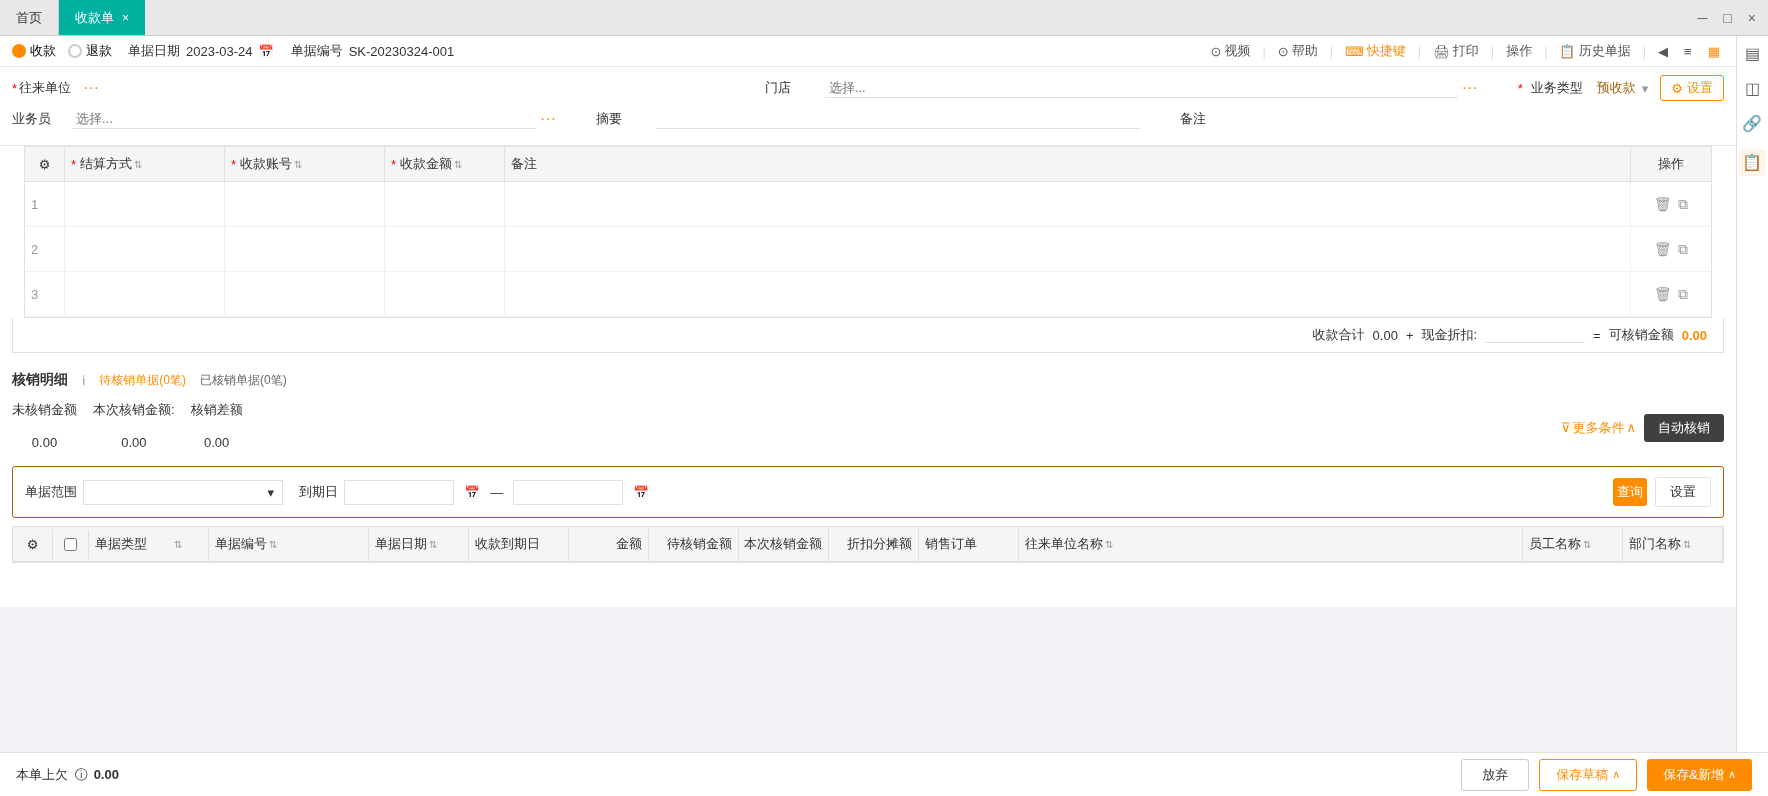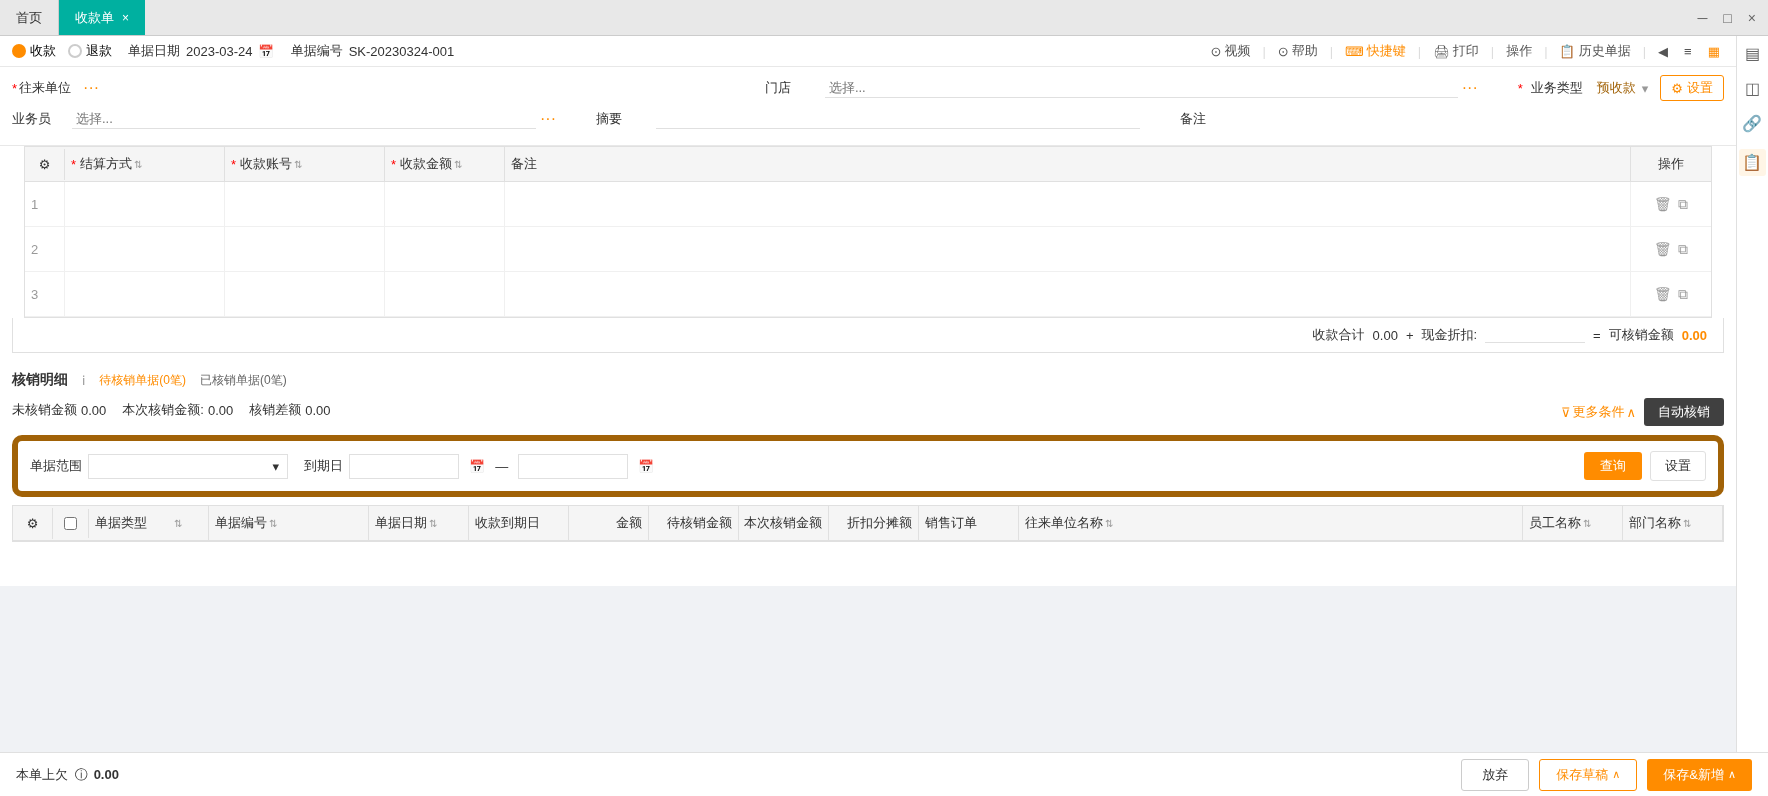--- a/index.html
+++ b/index.html
@@ -103,48 +103,48 @@
 
     
     .hexiao-section { background: #fff; margin-top: 8px; padding: 10px 12px 0; }
     .hexiao-header { display: flex; align-items: center; gap: 14px; margin-bottom: 8px; }
     .hexiao-title { font-size: 14px; font-weight: bold; color: #333; }
     .hexiao-info-icon { color: #999; cursor: pointer; }
     .hexiao-tab { color: #ff8c00; cursor: pointer; font-size: 12px; }
     .hexiao-tab-inactive { color: #666; cursor: pointer; font-size: 12px; }
 
     .hexiao-stats { display: flex; align-items: center; gap: 16px; padding: 4px 0 8px; }
-    .stat-item { display: flex; align-items: center; gap: 4px; color: #333; }
+    .stat-item { display: flex; align-items: center; gap: 16px; color: #333; flex-direction: column; }
     .stat-value { color: #333; }
 
     .hexiao-right { margin-left: auto; display: flex; align-items: center; gap: 8px; }
     .more-conditions { color: #ff8c00; cursor: pointer; display: flex; align-items: center; gap: 2px; }
     .auto-btn {
       background: #404040; color: #fff; border: none; padding: 5px 14px;
       cursor: pointer; border-radius: 3px;
     }
 
     .filter-row {
       display: flex; align-items: center; gap: 16px; padding: 8px 0;
-      border: 6px solid #a16207; border-radius: 10px; padding: 10px 12px; background: #fff;
+      border: 1px solid #a16207; border-radius: 3px; padding: 10px 12px; background: #fff;
     }
     .filter-field { display: flex; align-items: center; gap: 6px; }
     .filter-label { color: #333; white-space: nowrap; }
     .filter-select {
       border: 1px solid #e0e0e0; padding: 4px 8px; color: #333; background: #fff;
       display: flex; align-items: center; gap: 4px; min-width: 200px; cursor: pointer;
     }
     .date-input {
       border: 1px solid #e0e0e0; padding: 4px 8px; color: #333; background: #fff;
       width: 110px; outline: none;
     }
     .date-sep { color: #333; }
     .filter-right { margin-left: auto; display: flex; align-items: center; gap: 8px; }
     .query-btn {
-      background: #ff8c00; color: #fff; border: none; padding: 5px 16px;
+      background: #ff8c00; color: #fff; border: none; padding: 5px 4px;
       cursor: pointer; border-radius: 3px;
     }
     .settings-btn2 {
       background: #fff; border: 1px solid #e0e0e0; color: #333; padding: 5px 14px;
       cursor: pointer; border-radius: 3px;
     }
 
     
     .bottom-table { margin-top: 8px; border: 1px solid #e0e0e0; background: #fff; }
     .bottom-th { padding: 8px 6px; color: #333; border-right: 1px solid #e0e0e0; display: flex; align-items: center; gap: 2px; white-space: nowrap; }

